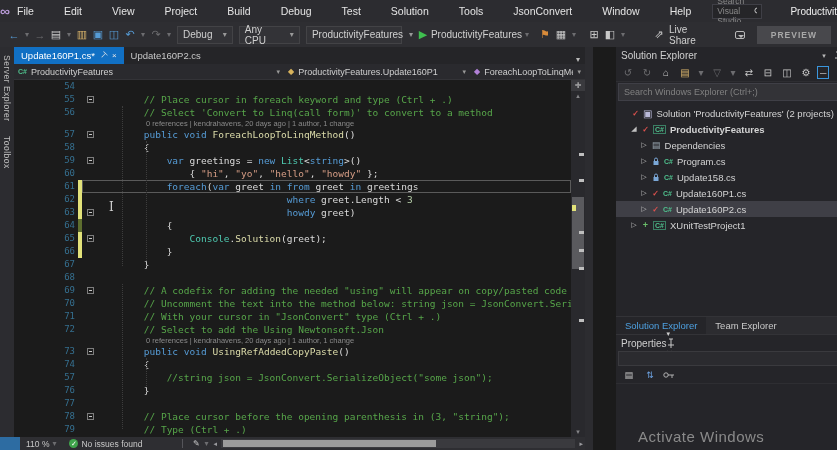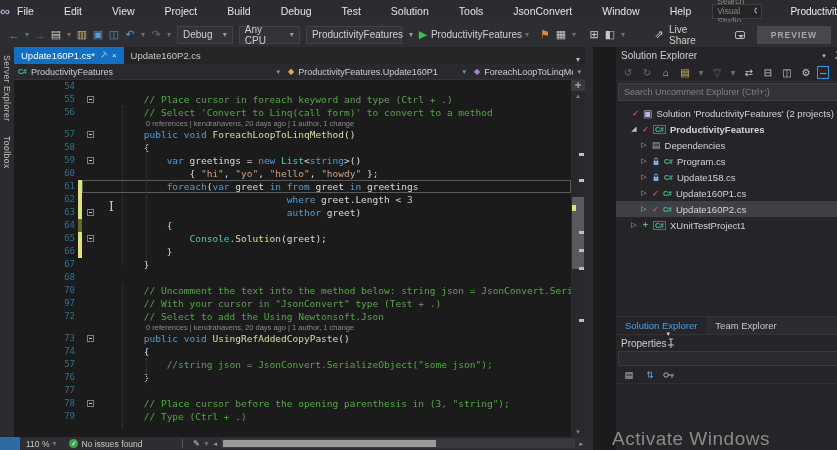--- a/index.html
+++ b/index.html
@@ -120,22 +120,22 @@
   .ticon.plus{color:#6abe6a;font-weight:bold;font-size:9px;width:7px}
   .ticon.sln{color:#b9b9d8;font-size:10px}
   .panel-tabs{height:18px;background:#2c2c30;display:flex;align-items:flex-end;gap:0;border-top:1px solid #333337}
   .ptab{padding:3px 9px;font-size:9.5px;color:#c8c8c8}
   .ptab.active{color:#4ea0e0;background:#252529}
   .props-head{height:17px;display:flex;align-items:center;padding:0 5px;color:#cfcfcf;border-top:1px solid #333337}
   .props-combo{height:15px;background:#2b2b2f;border:1px solid #3a3a3e;margin:0 2px;display:flex;
                align-items:center;justify-content:flex-end;padding:0 4px;color:#9a9a9a;font-size:8px}
   .props-toolbar{height:18px;display:flex;align-items:center;gap:5px;padding:0 5px;border-bottom:1px solid #2e2e32}
   .props-body{flex:1;background:#252529}
-  .watermark{position:absolute;left:612px;top:428px;width:180px;height:22px;overflow:hidden;
-             color:#8a8a8a;font-size:19px;letter-spacing:.5px;white-space:nowrap}
+  .watermark{position:absolute;left:638px;top:428px;width:180px;height:22px;overflow:hidden;
+             color:#8a8a8a;font-size:15px;letter-spacing:.5px;white-space:nowrap}
   .rp-scroll{position:absolute;right:0;top:57px;width:5px;height:175px;background:#2e2e32}
   .rp-thumb{position:absolute;left:1px;top:0;width:3px;height:80px;background:#55555a}
   svg{display:block}
 </style>
 </head>
 <body>
 
 <div class="app">
 
   <div class="titlebar">
@@ -254,28 +254,29 @@
         <div class="code-row"><span class="ln">54</span><span class="chbar"></span><span class="row-body"><span class="fold"></span><span class="codetxt"></span></span></div>
         <div class="code-row"><span class="ln">55</span><span class="chbar"></span><span class="row-body"><span class="fold"><span class="foldbox"></span></span><span class="codetxt"><span class="c">        // Place cursor in foreach keyword and type (Ctrl + .)</span></span></span></div>
         <div class="code-row"><span class="ln">56</span><span class="chbar"></span><span class="row-body"><span class="fold"></span><span class="codetxt"><span class="c">        // Select 'Convert to Linq(call form)' to convert to a method</span></span></span></div>
         <div class="cl-row">0 references | kendrahavens, 20 days ago | 1 author, 1 change</div>
         <div class="code-row"><span class="ln">57</span><span class="chbar"></span><span class="row-body"><span class="fold"><span class="foldbox"></span></span><span class="codetxt"><span class="p">        </span><span class="k">public</span><span class="p"> </span><span class="k">void</span><span class="p"> </span><span class="m">ForeachLoopToLinqMethod</span><span class="p">()</span></span></span></div>
         <div class="code-row"><span class="ln">58</span><span class="chbar"></span><span class="row-body"><span class="fold"></span><span class="codetxt"><span class="p">        {</span></span></span></div>
         <div class="code-row"><span class="ln">59</span><span class="chbar"></span><span class="row-body"><span class="fold"><span class="foldbox"></span></span><span class="codetxt"><span class="p">            </span><span class="k">var</span><span class="p"> greetings = </span><span class="k">new</span><span class="p"> </span><span class="y">List</span><span class="p">&lt;</span><span class="k">string</span><span class="p">&gt;()</span></span></span></div>
         <div class="code-row"><span class="ln">60</span><span class="chbar"></span><span class="row-body"><span class="fold"></span><span class="codetxt"><span class="p">                { </span><span class="s">"hi"</span><span class="p">, </span><span class="s">"yo"</span><span class="p">, </span><span class="s">"hello"</span><span class="p">, </span><span class="s">"howdy"</span><span class="p"> };</span></span></span></div>
         <div class="code-row hl"><span class="ln">61</span><span class="chbar y"></span><span class="row-body"><span class="fold"></span><span class="codetxt"><span class="p">            </span><span class="k">foreach</span><span class="p">(</span><span class="k">var</span><span class="p"> greet </span><span class="k">in</span><span class="p"> </span><span class="k">from</span><span class="p"> greet </span><span class="k">in</span><span class="p"> greetings</span></span></span></div>
         <div class="code-row"><span class="ln">62</span><span class="chbar y"></span><span class="row-body"><span class="fold"></span><span class="codetxt"><span class="p">                                 </span><span class="k">where</span><span class="p"> greet.Length &lt; </span><span class="num">3</span></span></span></div>
-        <div class="code-row"><span class="ln">63</span><span class="chbar y"></span><span class="row-body"><span class="fold"><span class="foldbox"></span></span><span class="codetxt"><span class="p">                                 </span><span class="k">author</span><span class="p"> greet)</span></span></span></div>
+        <div class="code-row"><span class="ln">63</span><span class="chbar y"></span><span class="row-body"><span class="fold"><span class="foldbox"></span></span><span class="codetxt"><span class="p">                                 </span><span class="k">howdy</span><span class="p"> greet)</span></span></span></div>
         <div class="code-row"><span class="ln">64</span><span class="chbar o"></span><span class="row-body"><span class="fold"></span><span class="codetxt"><span class="p">            {</span></span></span></div>
         <div class="code-row"><span class="ln">65</span><span class="chbar y"></span><span class="row-body"><span class="fold"><span class="foldbox"></span></span><span class="codetxt"><span class="p">                </span><span class="y">Console</span><span class="p">.</span><span class="m">Solution</span><span class="p">(greet);</span></span></span></div>
         <div class="code-row"><span class="ln">66</span><span class="chbar y"></span><span class="row-body"><span class="fold"></span><span class="codetxt"><span class="p">            }</span></span></span></div>
         <div class="code-row"><span class="ln">67</span><span class="chbar"></span><span class="row-body"><span class="fold"></span><span class="codetxt"><span class="p">        }</span></span></span></div>
         <div class="code-row"><span class="ln">68</span><span class="chbar"></span><span class="row-body"><span class="fold"></span><span class="codetxt"></span></span></div>
+        <div class="code-row"><span class="ln">69</span><span class="chbar"></span><span class="row-body"><span class="fold"><span class="foldbox"></span></span><span class="codetxt"><span class="c">        // A codefix for adding the needed "using" will appear on copy/pasted code</span></span></span></div>
         <div class="code-row"><span class="ln">70</span><span class="chbar"></span><span class="row-body"><span class="fold"></span><span class="codetxt"><span class="c">        // Uncomment the text into the method below: string json = JsonConvert.SerializeObject("some json");</span></span></span></div>
-        <div class="code-row"><span class="ln">97</span><span class="chbar"></span><span class="row-body"><span class="fold"></span><span class="codetxt"><span class="c">        // With your cursor in "JsonConvert" type (Test + .)</span></span></span></div>
+        <div class="code-row"><span class="ln">71</span><span class="chbar"></span><span class="row-body"><span class="fold"></span><span class="codetxt"><span class="c">        // With your cursor in "JsonConvert" type (Ctrl + .)</span></span></span></div>
         <div class="code-row"><span class="ln">72</span><span class="chbar"></span><span class="row-body"><span class="fold"></span><span class="codetxt"><span class="c">        // Select to add the Using Newtonsoft.Json</span></span></span></div>
         <div class="cl-row">0 references | kendrahavens, 20 days ago | 1 author, 1 change</div>
         <div class="code-row"><span class="ln">73</span><span class="chbar"></span><span class="row-body"><span class="fold"><span class="foldbox"></span></span><span class="codetxt"><span class="p">        </span><span class="k">public</span><span class="p"> </span><span class="k">void</span><span class="p"> </span><span class="m">UsingRefAddedCopyPaste</span><span class="p">()</span></span></span></div>
         <div class="code-row"><span class="ln">74</span><span class="chbar"></span><span class="row-body"><span class="fold"></span><span class="codetxt"><span class="p">        {</span></span></span></div>
         <div class="code-row"><span class="ln">57</span><span class="chbar"></span><span class="row-body"><span class="fold"></span><span class="codetxt"><span class="c">            //string json = JsonConvert.SerializeObject("some json");</span></span></span></div>
         <div class="code-row"><span class="ln">76</span><span class="chbar"></span><span class="row-body"><span class="fold"></span><span class="codetxt"><span class="p">        }</span></span></span></div>
         <div class="code-row"><span class="ln">77</span><span class="chbar"></span><span class="row-body"><span class="fold"></span><span class="codetxt"></span></span></div>
         <div class="code-row"><span class="ln">78</span><span class="chbar"></span><span class="row-body"><span class="fold"><span class="foldbox"></span></span><span class="codetxt"><span class="c">        // Place cursor before the opening parenthesis in (3, "string");</span></span></span></div>
         <div class="code-row"><span class="ln">79</span><span class="chbar"></span><span class="row-body"><span class="fold"></span><span class="codetxt"><span class="c">        // Type (Ctrl + .)</span></span></span></div>
       </div>
@@ -338,21 +339,21 @@
         <span class="ico dim small">▾</span>
         <span class="ico dim">▽</span>
         <span class="ico dim small">▾</span>
         <span class="ico">⇄</span>
         <span class="ico">⊟</span>
         <span class="ico">◫</span>
         <span class="ico">⚙</span>
         <span class="boxedico">─</span>
       </div>
     <div class="se-search">
-      <span>Search Uncomment Explorer (Ctrl+;)</span>
+      <span>Search Windows Explorer (Ctrl+;)</span>
       <span style="display:flex;align-items:center;gap:2px">
         <svg width="9" height="9">
             <circle cx="3.5" cy="3.5" r="2.6" fill="none" stroke="#c8c8c8"></circle>
             <line x1="5.6" y1="5.6" x2="8.3" y2="8.3" stroke="#c8c8c8"></line>
           </svg>
         <span style="font-size:7px">▾</span>
       </span>
     </div>
     <div class="tree" id="tree">
         <div class="trow" style="padding-left: 4px;">

